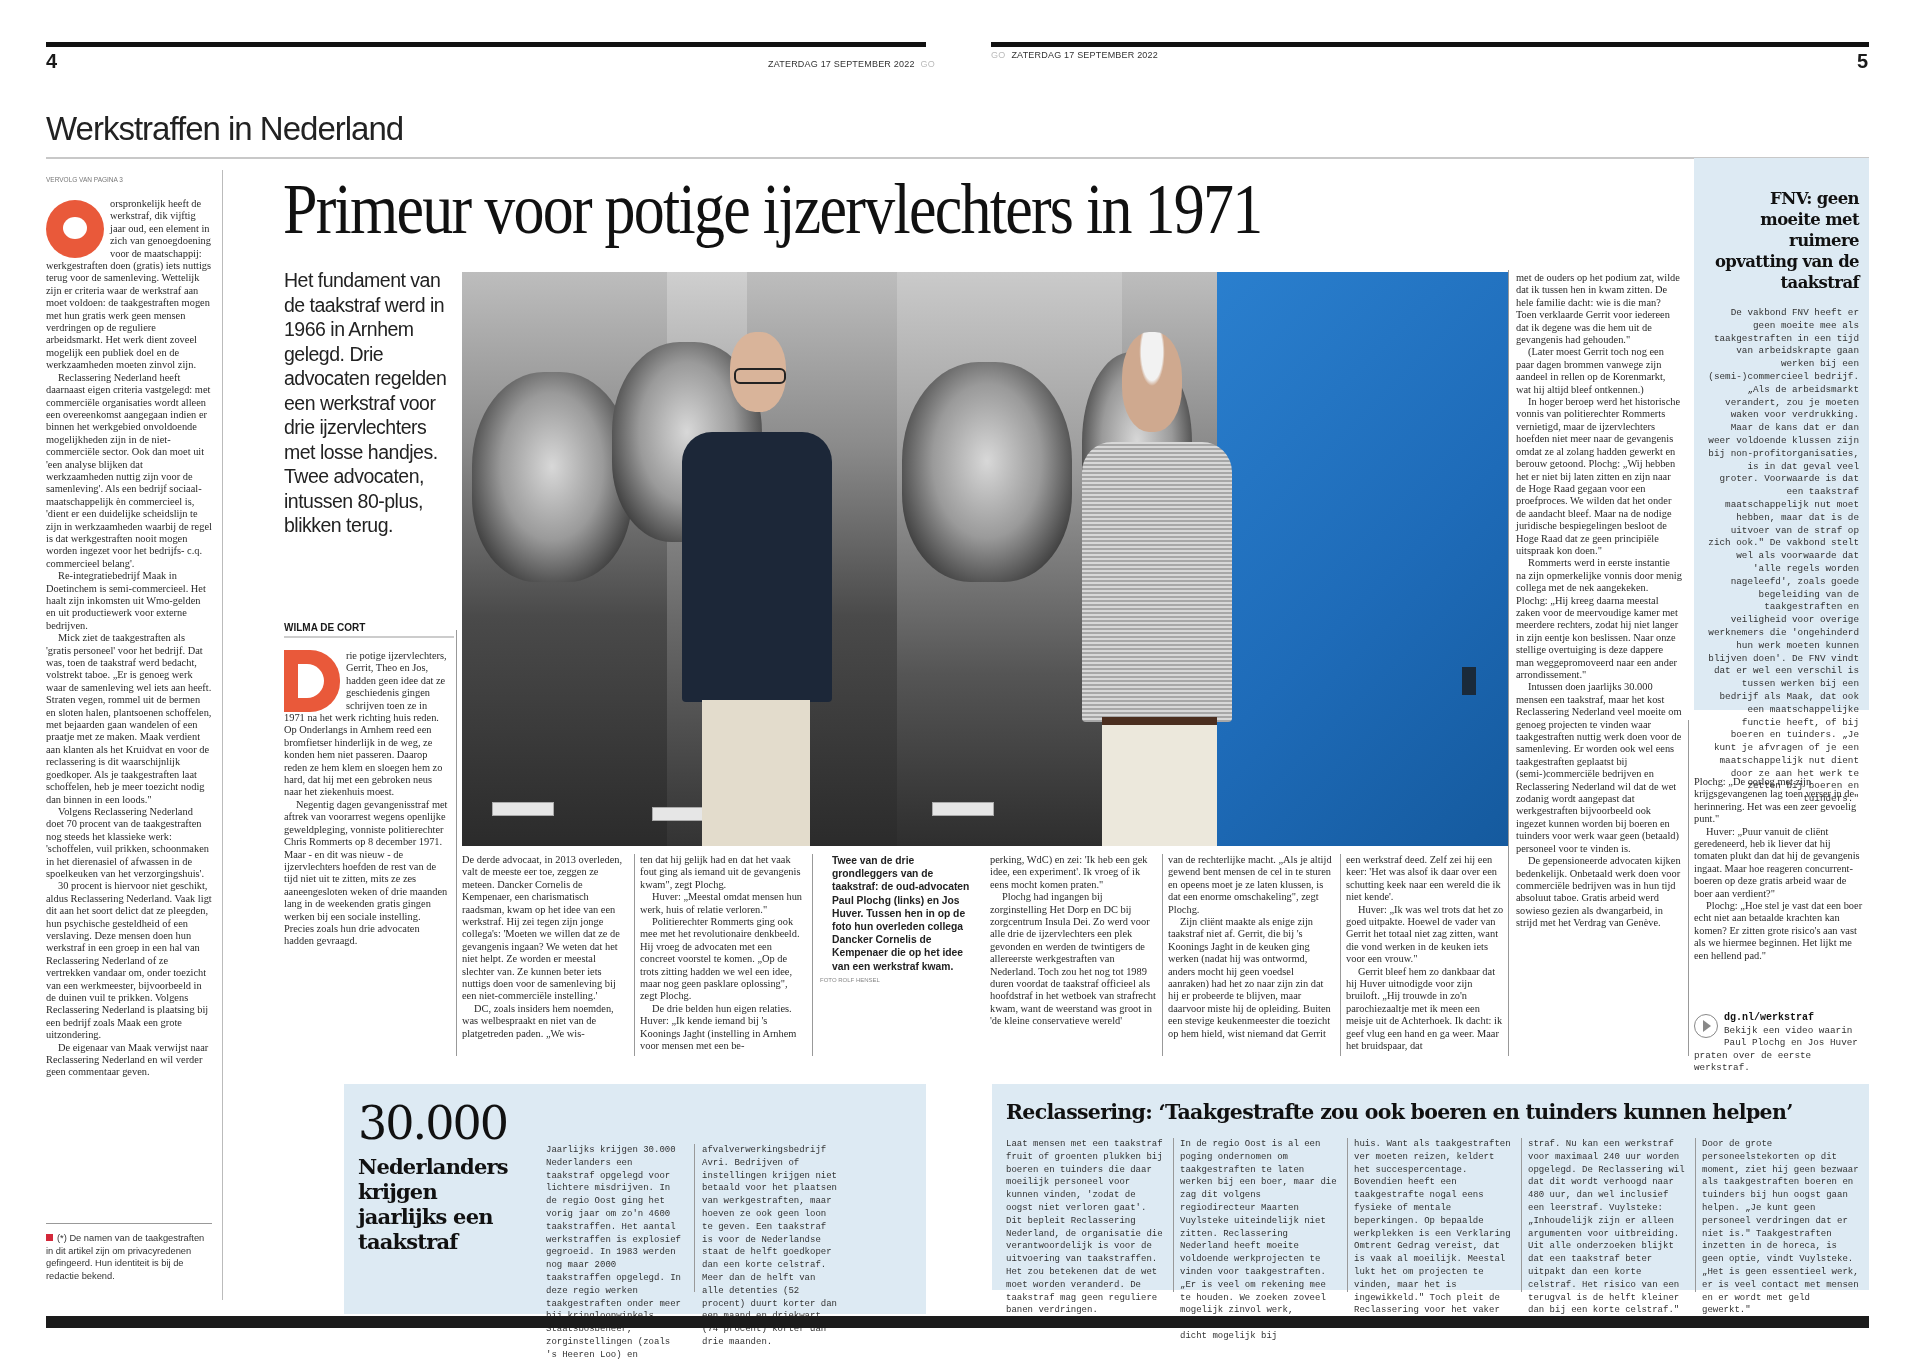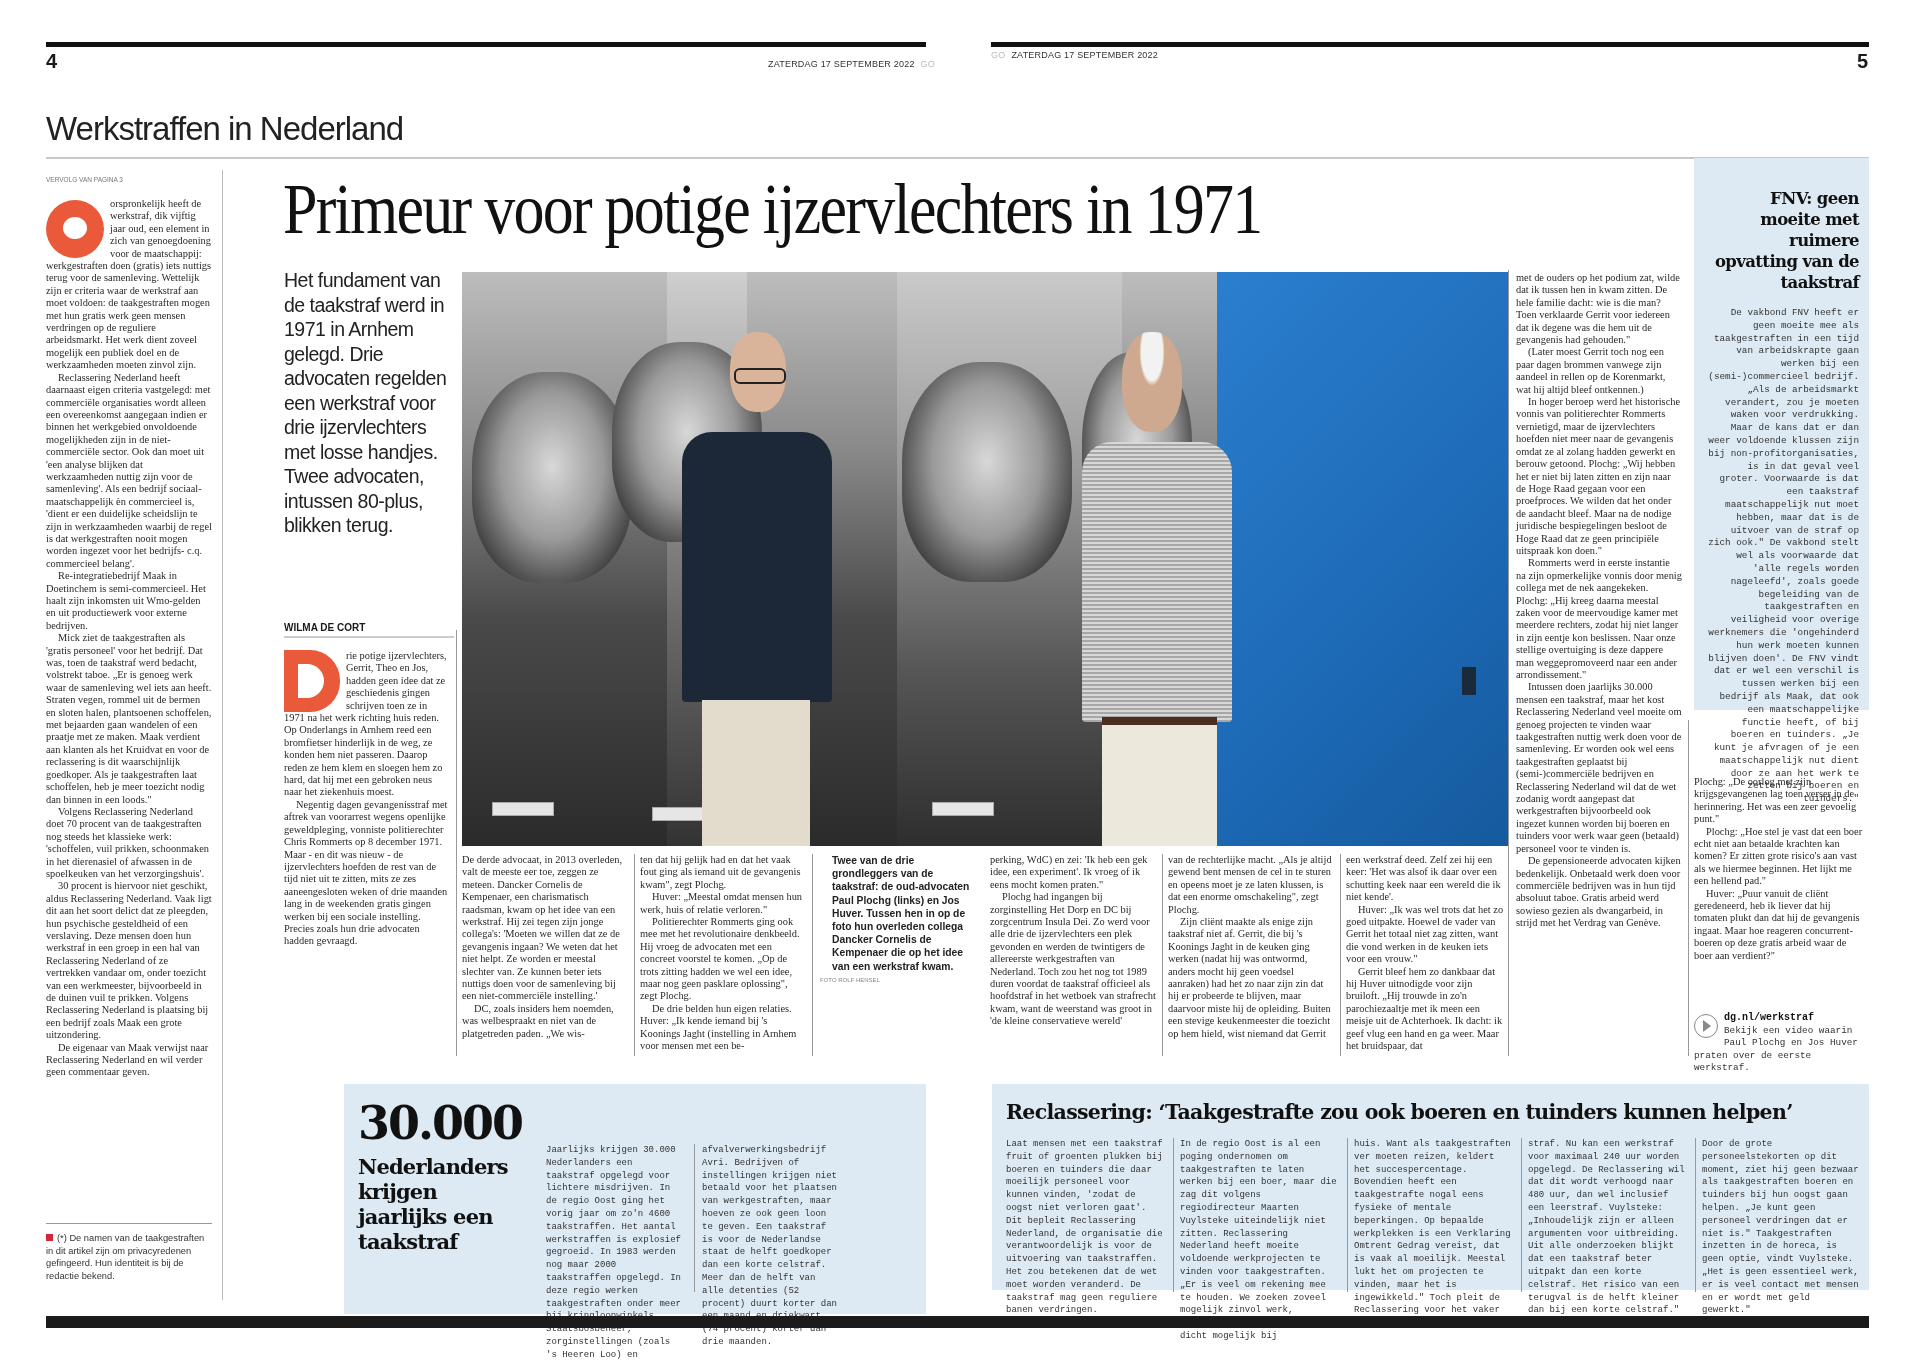--- a/index.html
+++ b/index.html
@@ -19,21 +19,21 @@
   .dropcap-d{float:left;width:56px;height:62px;margin:0 6px 0 0;background:#e9593a;border-radius:0 30px 30px 0;}
   .headline{font-family:"Liberation Serif",serif;font-size:72px;letter-spacing:-2px;transform:scaleX(0.86);transform-origin:left top;white-space:nowrap;color:#111;}
   .intro{font-family:"Liberation Sans",sans-serif;font-size:19.5px;line-height:24.5px;letter-spacing:-0.5px;color:#222;}
   .byline{font-family:"Liberation Sans",sans-serif;font-weight:bold;font-size:10px;border-bottom:2px solid #ccc;padding-bottom:3px;}
   .caption{font-family:"Liberation Sans",sans-serif;font-weight:bold;font-size:10.3px;line-height:13.2px;color:#222;margin-left:12px;}
   .credit{font-family:"Liberation Sans",sans-serif;font-size:6px;color:#888;margin-top:4px;}
   .vline{width:1px;background:#999;}
   .box{background:#ddeaf3;}
   .sans-small{font-family:Liberation Mono, monospace;font-size:9.6px;line-height:13px;color:#333;}
   .fnv-title{font-family:"DejaVu Serif",serif;font-weight:bold;font-size:16.5px;line-height:21px;color:#111;letter-spacing:-0.6px;}
-  .big-num{font-family:"DejaVu Serif",serif;font-weight:bold;font-size:46px;letter-spacing:-2px;color:#111;}
+  .big-num{font-family:"DejaVu Serif",serif;font-weight:normal;font-size:46px;letter-spacing:-2px;color:#111;}
   .box-title{font-family:"DejaVu Serif",serif;font-weight:bold;font-size:21px;line-height:25px;letter-spacing:-0.8px;color:#111;}
   .recl-title{font-family:"DejaVu Serif",serif;font-weight:bold;font-size:20.5px;letter-spacing:-0.7px;color:#111;white-space:nowrap;}
   .bottom-bar{background:#1b1b1b;height:12px;}
   .photo{overflow:hidden;background:#1c1c1c;}
   .panel{position:absolute;top:0;bottom:0;background:linear-gradient(180deg,#bdbdbd 0%,#8b8b8b 30%,#4a4a4a 60%,#2b2b2b 100%);border-right:4px solid #111;}
   .face{position:absolute;border-radius:45% 45% 40% 40%;background:radial-gradient(ellipse at 50% 45%,#d8d8d8 0%,#9a9a9a 45%,#3c3c3c 80%);}
   .plaque{position:absolute;width:60px;height:12px;background:#e6e6e6;border:1px solid #aaa;}
   .blue-wall{position:absolute;top:0;bottom:0;right:0;background:linear-gradient(135deg,#2a7fce 0%,#1e6bb8 55%,#155a9e 100%);}
   .play{display:inline-block;width:22px;height:22px;border:1.5px solid #888;border-radius:50%;position:relative;vertical-align:middle;}
   .play:after{content:"";position:absolute;left:8px;top:5px;border-left:8px solid #888;border-top:6px solid transparent;border-bottom:6px solid transparent;}
@@ -72,21 +72,21 @@
 </div>
 <div class="abs" style="left:46px;top:1223px;width:166px;height:1px;background:#999;"></div>
 <div class="abs footnote" style="left:46px;top:1232px;width:166px;">
   <span class="redsq"></span><span>(*) De namen van de taakgestraften in dit artikel zijn om privacyredenen gefingeerd. Hun identiteit is bij de redactie bekend.</span>
 </div>
 
 <div class="abs vline" style="left:222px;top:170px;height:1130px;background:#bbb;"></div>
 
 <div class="abs headline" style="left:283px;top:168px;">Primeur voor potige  ijzervlechters in 1971</div>
 
-<div class="abs intro" style="left:284px;top:268px;width:170px;">Het fundament van de taakstraf werd in 1971 in Arnhem gelegd. Drie advocaten regelden een werkstraf voor drie ijzervlechters met losse handjes. Twee advocaten, intussen 80-plus, blikken terug.</div>
+<div class="abs intro" style="left:284px;top:268px;width:170px;">Het fundament van de taakstraf werd in 1966 in Arnhem gelegd. Drie advocaten regelden een werkstraf voor drie ijzervlechters met losse handjes. Twee advocaten, intussen 80-plus, blikken terug.</div>
 <div class="abs byline" style="left:284px;top:622px;width:170px;">WILMA DE CORT</div>
 
 <div class="abs photo" style="left:462px;top:272px;width:1046px;height:574px;">
   <div class="panel" style="left:0;width:205px;"></div>
   <div class="panel" style="left:205px;width:80px;background:linear-gradient(180deg,#cfcfcf,#6a6a6a 60%,#333);"></div>
   <div class="panel" style="left:285px;width:150px;"></div>
   <div class="panel" style="left:435px;width:225px;background:linear-gradient(180deg,#cacaca,#999 35%,#555 70%,#2e2e2e);"></div>
   <div class="panel" style="left:660px;width:95px;"></div>
   <div class="face" style="left:10px;top:100px;width:160px;height:210px;"></div>
   <div class="face" style="left:150px;top:70px;width:150px;height:200px;"></div>
@@ -166,22 +166,22 @@
 </div>
 
 <div class="abs box" style="left:1694px;top:158px;width:175px;height:552px;text-align:right;">
   <div class="fnv-title" style="margin:30px 10px 0 12px;">FNV: geen moeite met ruimere opvatting van de taakstraf</div>
   <div class="sans-small" style="margin:14px 10px 0 12px;font-size:9.3px;line-height:12.8px;">De vakbond FNV heeft er geen moeite mee als taakgestraften in een tijd van arbeidskrapte gaan werken bij een (semi-)commercieel bedrijf. „Als de arbeidsmarkt verandert, zou je moeten waken voor verdrukking. Maar de kans dat er dan weer voldoende klussen zijn bij non-profitorganisaties, is in dat geval veel groter. Voorwaarde is dat een taakstraf maatschappelijk nut moet hebben, maar dat is de uitvoer van de straf op zich ook." De vakbond stelt wel als voorwaarde dat 'alle regels worden nageleefd', zoals goede begeleiding van de taakgestraften en veiligheid voor overige werknemers die 'ongehinderd hun werk moeten kunnen blijven doen'. De FNV vindt dat er wel een verschil is tussen werken bij een bedrijf als Maak, dat ook een maatschappelijke functie heeft, of bij boeren en tuinders. „Je kunt je afvragen of je een maatschappelijk nut dient door ze aan het werk te zetten bij boeren en tuinders."</div>
 </div>
 
 <div class="abs vline" style="left:1688px;top:720px;height:336px;"></div>
 <div class="abs body" style="left:1694px;top:776px;width:170px;">
   <p class="first">Plochg: „De oorlog met zijn krijgsgevangenen lag toen verser in de herinnering. Het was een zeer gevoelig punt."</p>
+  <p>Huver: „Puur vanuit de cliënt geredeneerd, heb ik liever dat hij tomaten plukt dan dat hij de gevangenis ingaat. Maar hoe reageren concurrent-boeren op deze gratis arbeid waar de boer aan verdient?"</p>
   <p>Plochg: „Hoe stel je vast dat een boer echt niet aan betaalde krachten kan komen? Er zitten grote risico's aan vast als we hiermee beginnen. Het lijkt me een hellend pad."</p>
-  <p>Huver: „Puur vanuit de cliënt geredeneerd, heb ik liever dat hij tomaten plukt dan dat hij de gevangenis ingaat. Maar hoe reageren concurrent-boeren op deze gratis arbeid waar de boer aan verdient?"</p>
 </div>
 <div class="abs" style="left:1694px;top:1012px;width:172px;">
   <span class="play" style="float:left;margin:2px 6px 0 0;"></span>
   <div class="sans-small" style="font-size:9.3px;line-height:12.5px;">
     <div style="font-weight:bold;color:#111;font-size:10px;">dg.nl/werkstraf</div>
     <div>Bekijk een video waarin Paul Plochg en Jos Huver praten over de eerste werkstraf.</div>
   </div>
 </div>
 
 <div class="abs box" style="left:344px;top:1084px;width:582px;height:230px;">

